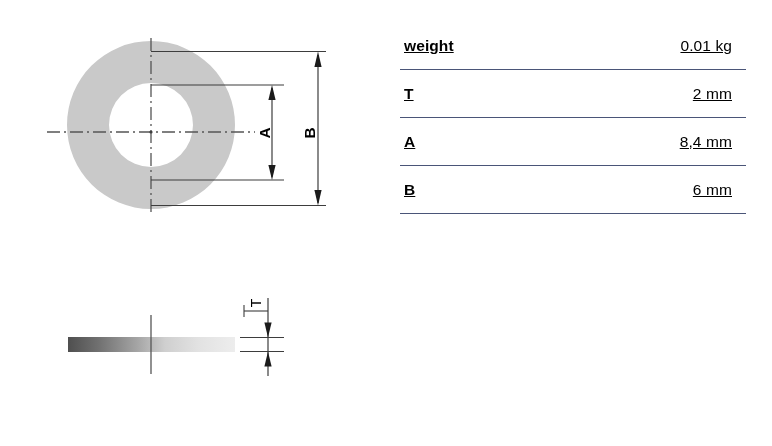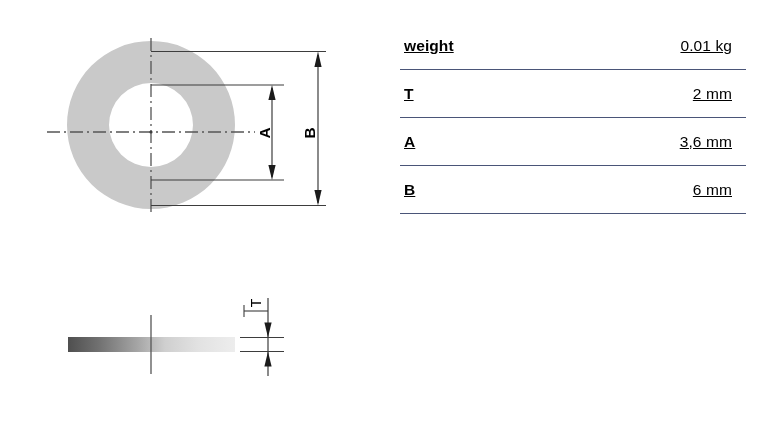--- a/index.html
+++ b/index.html
@@ -144,21 +144,21 @@
     <span class="spec-value">0.01 kg</span>
   </div>
 
   <div class="spec-row">
     <span class="spec-label">T</span>
     <span class="spec-value">2 mm</span>
   </div>
 
   <div class="spec-row">
     <span class="spec-label">A</span>
-    <span class="spec-value">3,6 mm</span>
+    <span class="spec-value">8,4 mm</span>
   </div>
 
   <div class="spec-row">
     <span class="spec-label">B</span>
     <span class="spec-value">6 mm</span>
   </div>
 
 </div>
 
 </body></html>

